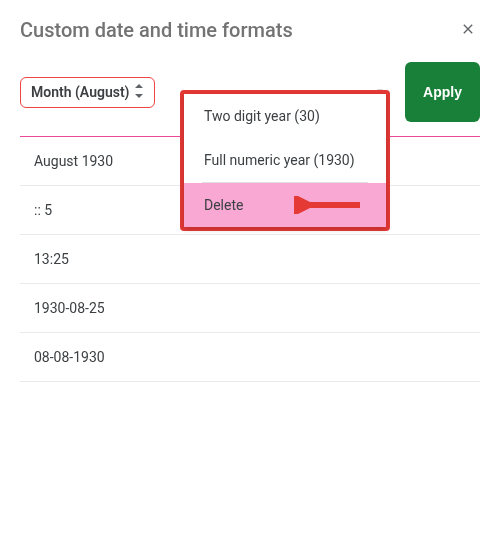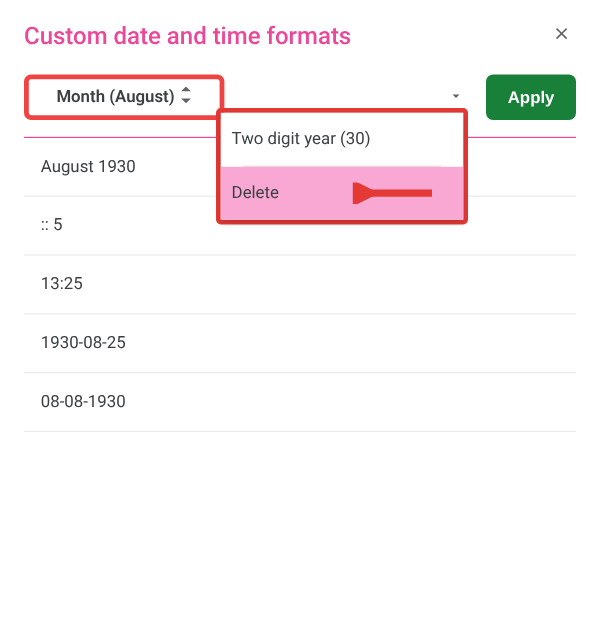--- a/index.html
+++ b/index.html
@@ -7,53 +7,53 @@
   body {
     font-family: "Google Sans", Roboto, Arial, sans-serif;
     width: 500px;
     height: 535px;
     background: #fff;
     color: #202124;
     padding: 16px 20px;
     position: relative;
   }
   .header { display: flex; justify-content: space-between; align-items: center; margin-bottom: 18px; }
-  .title { font-size: 20px; font-weight: 500; color: #ec4899; }
+  .title { font-size: 20px; font-weight: 500; color: #737373; }
   .close-btn { background: none; border: none; font-size: 20px; color: #5f6368; cursor: pointer; line-height: 1; padding: 4px; }
   .toolbar { display: flex; align-items: center; gap: 8px; margin-bottom: 14px; }
   .chip {
     display: inline-flex; align-items: center; gap: 4px;
-    border: 4px solid #ef4444; border-radius: 6px;
-    padding: 6px 23px; font-size: 14px; color: #3c4043;
+    border: 1px solid #ef4444; border-radius: 6px;
+    padding: 6px 10px; font-size: 14px; color: #3c4043;
     background: #fff; cursor: pointer; font-weight: 600;
   }
   .chip svg { width: 10px; height: 14px; }
   .spacer { flex: 1; display: flex; justify-content: flex-end; align-items: center; }
   .dropdown-caret { color: #5f6368; cursor: pointer; padding: 6px 10px; display: inline-flex; }
   .apply-btn {
     background: #188038; color: #fff; border: none; border-radius: 6px;
-    padding: 11px 18px; font-size: 14px; font-weight: 600; cursor: pointer;
+    padding: 22px 18px; font-size: 14px; font-weight: 600; cursor: pointer;
   }
   .list { border-top: 1px solid #ec4899; }
   .list-item {
     border-bottom: 1px solid #e8eaed; padding: 16px 14px; font-size: 14px;
     color: #3c4043; cursor: pointer;
   }
   
   .menu-wrap {
     position: absolute; top: 90px; left: 180px; width: 210px;
     border: 4px solid #e53935; border-radius: 4px; z-index: 50;
     background: #fff;
   }
   .menu-inner {
     background: #fff;
     box-shadow: 0 2px 6px rgba(0,0,0,0.2);
   }
   .menu-item {
-    padding: 14px 9px; font-size: 14px; color: #3c4043; cursor: pointer;
+    padding: 14px 20px; font-size: 14px; color: #3c4043; cursor: pointer;
     display: flex; align-items: center; gap: 8px;
     position: relative;
   }
   .menu-sep { border-top: 1px solid #e0e0e0; margin: 0 18px; }
   .menu-delete { background: #f9a8d4; }
   .arrow {
     position: absolute; left: 110px; top: 50%; transform: translateY(-50%);
     width: 70px; height: 18px; pointer-events: none;
   }
 </style>
@@ -96,20 +96,21 @@
   <div class="list-item">August 1930</div>
   <div class="list-item">:: 5</div>
   <div class="list-item">13:25</div>
   <div class="list-item">1930-08-25</div>
   <div class="list-item">08-08-1930</div>
 </div>
 
 <div class="menu-wrap">
   <div class="menu-inner">
     <div class="menu-item">Two digit year (30)</div>
+    <div class="menu-item">Full numeric year (1930)</div>
     <div class="menu-sep"></div>
     <div class="menu-item menu-delete">
       <span>Delete</span>
       <span class="arrow">
         <svg viewBox="0 0 70 18">
             <defs>
               <marker id="ah" markerWidth="8" markerHeight="8" refX="2" refY="4" orient="auto">
                 <path d="M8 0 0 4l8 4z" fill="#e53935"></path>
               </marker>
             </defs>

